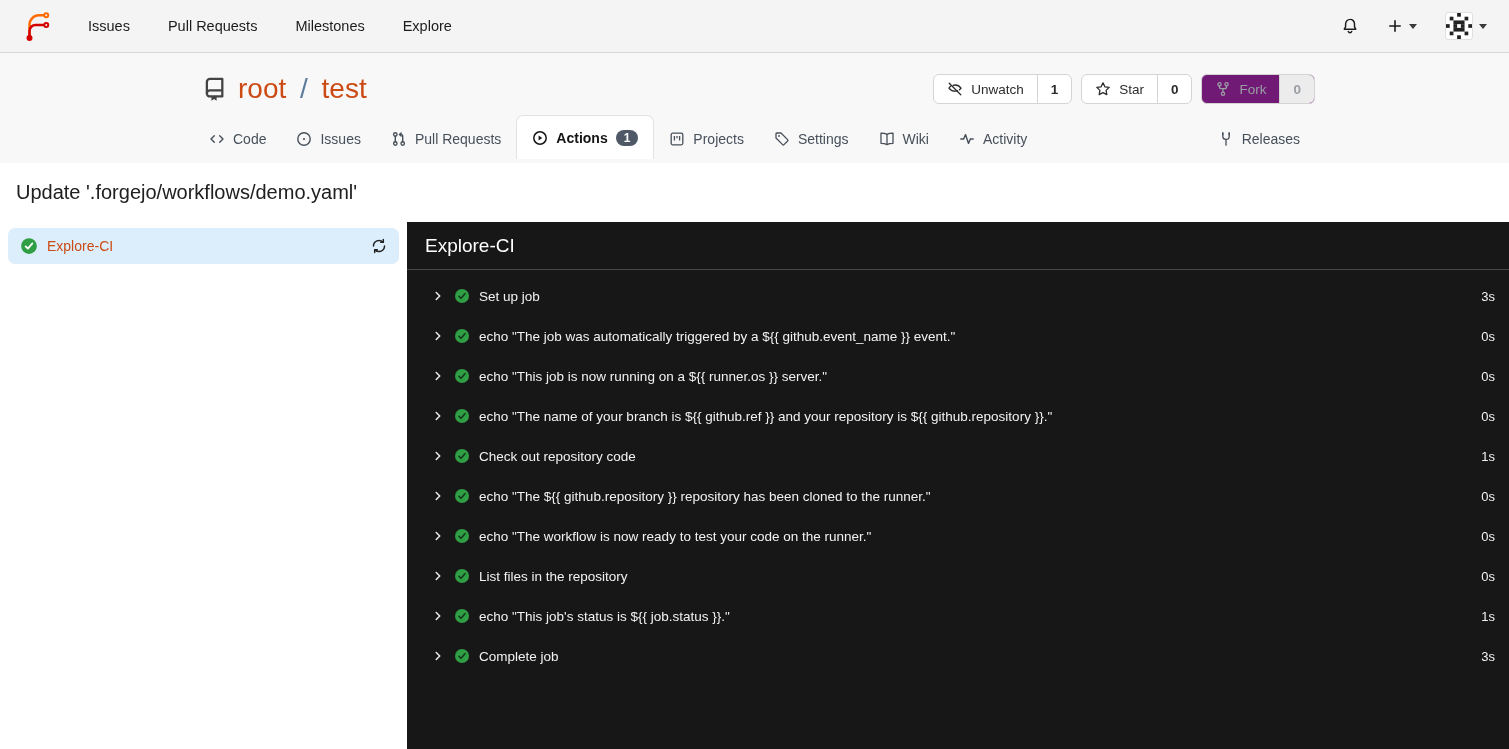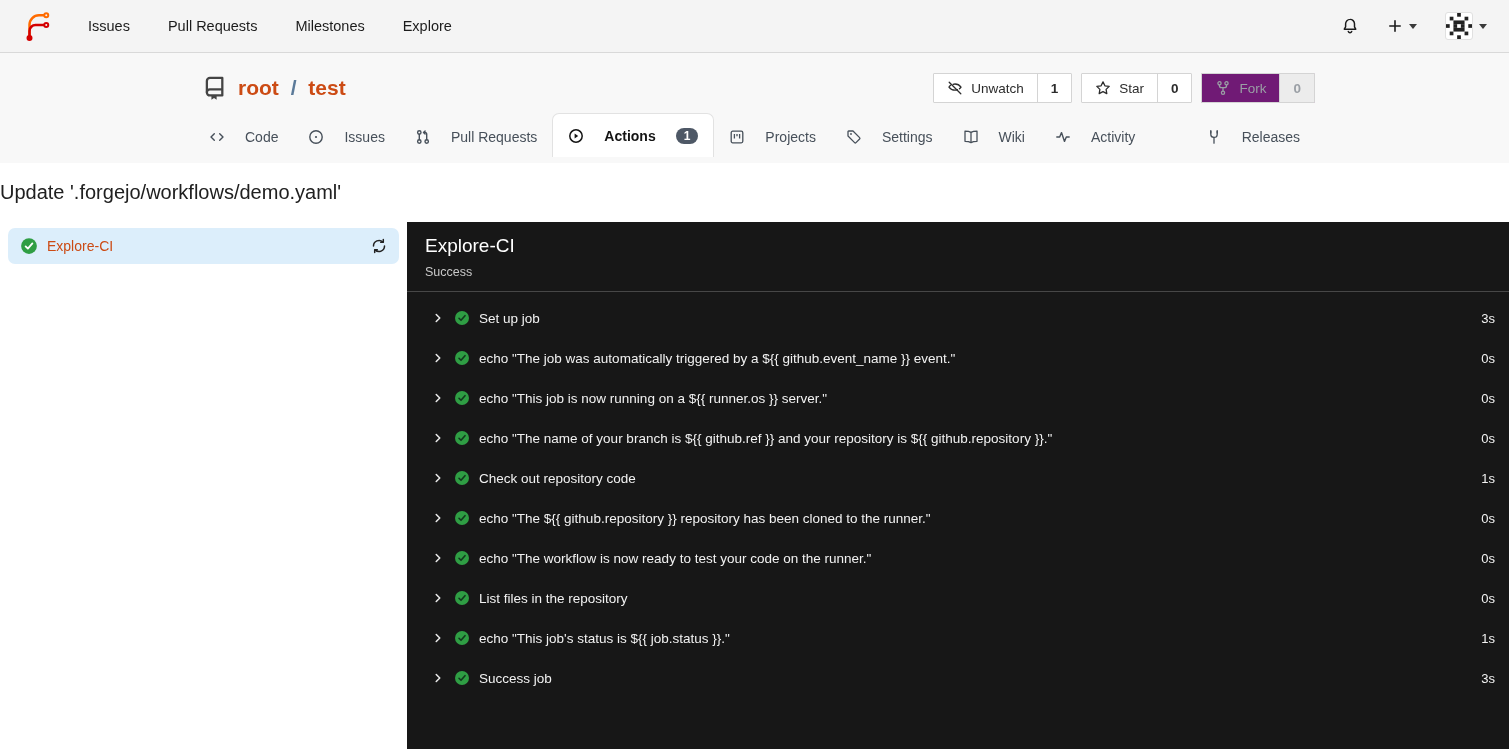--- a/index.html
+++ b/index.html
@@ -22,42 +22,42 @@
   .nav-right { margin-left:auto; display:flex; align-items:center; gap:28px; color:#1c1c1c; }
   .nav-icon-btn { display:flex; align-items:center; gap:6px; cursor:pointer; }
   .caret { width:0; height:0; border-left:4px solid transparent; border-right:4px solid transparent; border-top:5px solid #3a3a3a; }
   .avatar { width:28px; height:28px; background:#fff; border-radius:3px; border:1px solid #e0e0e0; }
 
   
   .repo-header { background:#f8f8f8; height:110px; }
   .repo-header-inner { width:1121px; margin:0 auto; height:100%; display:flex; flex-direction:column; }
   .repo-title-row { display:flex; align-items:center; padding:20px 0 10px 8px; }
   .repo-book { color:#444; margin-right:10px; }
-  .repo-name { font-size:21px;font-weight:bold; }
+  .repo-name { font-size:28px; }
   .repo-owner, .repo-repo { color:#cc4b14; cursor:pointer; }
   .repo-sep { color:#5b7a99; margin:0 6px; }
   .repo-actions { margin-left:auto; display:flex; gap:9px; }
-  .btn-group { display:flex; border:1px solid #d4d4d4; border-radius:1px; overflow:hidden; background:#fff; font-size:13.5px; color:#2c2c2c; cursor:pointer; }
+  .btn-group { display:flex; border:1px solid #d4d4d4; border-radius:6px; overflow:hidden; background:#fff; font-size:13.5px; color:#2c2c2c; cursor:pointer; }
   .btn-main { padding:6px 13px; display:flex; align-items:center; gap:8px; }
   .btn-count { padding:6px 13px; border-left:1px solid #d4d4d4; font-weight:600; display:flex; align-items:center; }
   .btn-group.disabled { color:#9a9fa5; background:#701a75; cursor:default; }
   .btn-group.disabled .btn-count { background:#ececec; }
 
   
   .tabs-row { display:flex; align-items:flex-end; height:44px; }
-  .tab { display:flex; align-items:center; gap:20px; padding:0 15px; height:40px; color:#47505a; font-size:14px; cursor:pointer; }
+  .tab { display:flex; align-items:center; gap:8px; padding:0 15px; height:40px; color:#47505a; font-size:14px; cursor:pointer; }
   .tab.active {
     height:44px; background:#fff; border:1px solid #e2e2e2; border-bottom:none;
     border-radius:7px 7px 0 0; color:#141414; font-weight:700;
   }
   .tab-badge { background:#4e5866; color:#fff; font-size:12px; font-weight:600; padding:1px 8px; border-radius:10px; }
   .tab-settings { margin-left:auto; }
 
   
-  .page-title-row { height:59px; display:flex; align-items:center; }
+  .page-title-row { height:59px; display:flex; align-items:center; padding-left:16px; }
   .page-title { font-size:20px; color:#202020; }
 
   
   .main { display:flex; height:527px; }
   .run-sidebar { width:407px; background:#fff; }
   .job-item {
     margin:6px 8px 0; background:#dceefb; border-radius:7px;
     display:flex; align-items:center; gap:9px; padding:9px 12px; cursor:pointer;
   }
   .job-name { color:#cc4b14; font-size:14px; }
@@ -272,21 +272,20 @@
           <path d="M13.5 8a5.5 5.5 0 0 1-9.4 3.9M2.5 8a5.5 5.5 0 0 1 9.4-3.9" stroke-linecap="round"></path>
           <path d="M12.3 1.6v2.7H9.7M3.7 14.4v-2.7h2.6" stroke-linecap="round" stroke-linejoin="round"></path>
         </svg>
       </span>
     </div>
   </div>
 
   <div class="panel">
     <div class="panel-header">
       <div class="panel-title">Explore-CI</div>
-      <div class="panel-status">Success</div>
     </div>
 
     <div class="steps">
 
       <div class="step">
         <span class="step-chevron">
             <svg class="ic14" viewBox="0 0 16 16" fill="none" stroke="currentColor" stroke-width="1.8" stroke-linecap="round" stroke-linejoin="round">
               <path d="M6 4l4 4-4 4"></path>
             </svg>
           </span>
@@ -413,19 +412,19 @@
       <div class="step">
         <span class="step-chevron">
             <svg class="ic14" viewBox="0 0 16 16" fill="none" stroke="currentColor" stroke-width="1.8" stroke-linecap="round" stroke-linejoin="round">
               <path d="M6 4l4 4-4 4"></path>
             </svg>
           </span>
         <svg class="ic16 step-check" viewBox="0 0 16 16">
             <circle cx="8" cy="8" r="7" fill="#2f9e44"></circle>
             <path d="M5 8.3l2 2 4-4.6" stroke="#123a1d" stroke-width="1.6" fill="none" stroke-linecap="round" stroke-linejoin="round"></path>
           </svg>
-        <span class="step-name">Success job</span>
+        <span class="step-name">Complete job</span>
         <span class="step-duration">3s</span>
       </div>
 
     </div>
   </div>
 </div>
 
 </body></html>

